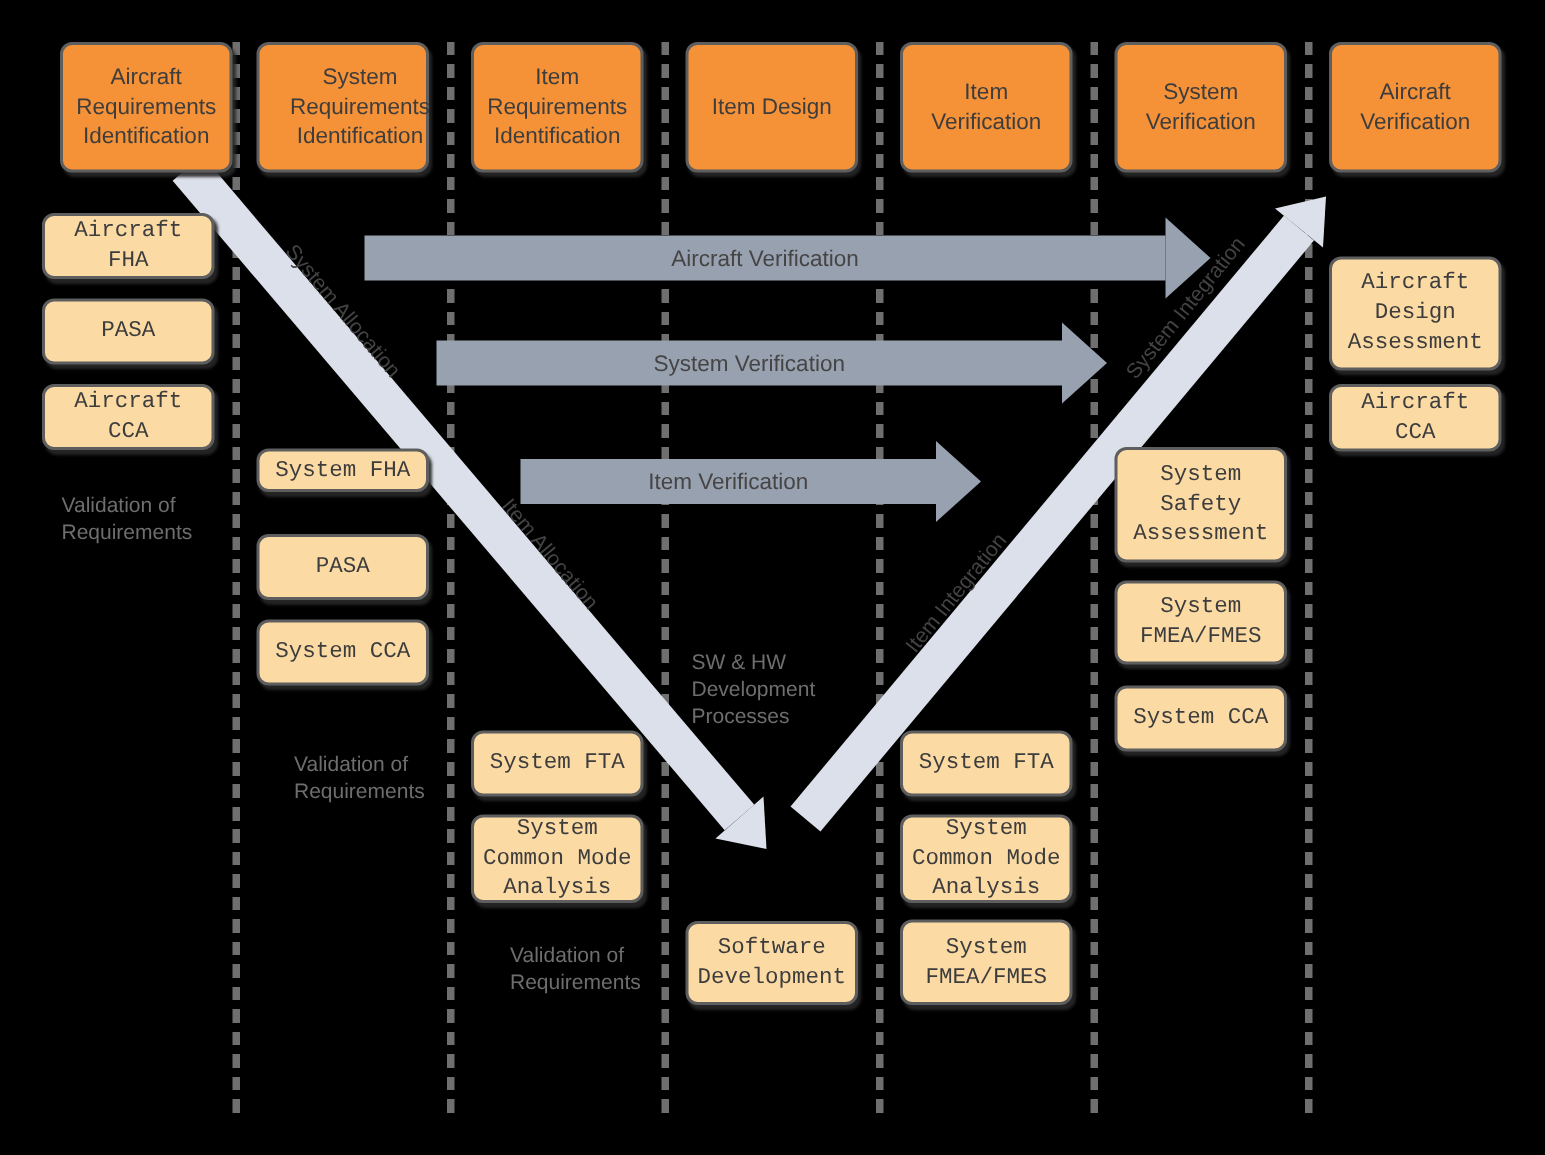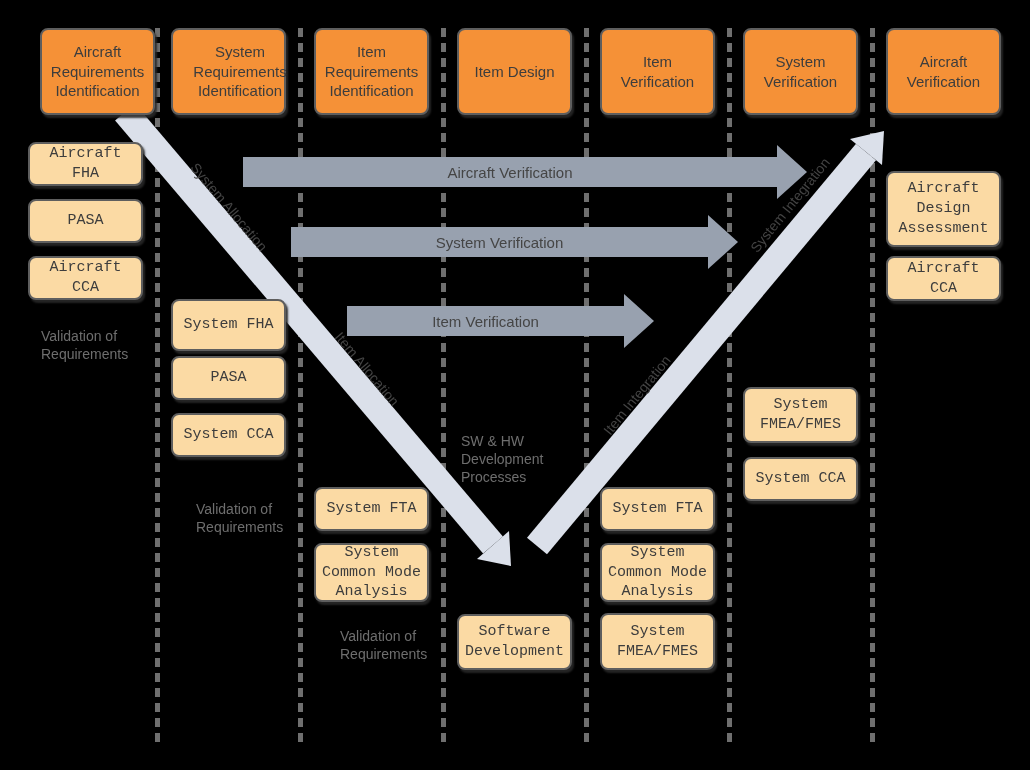--- a/index.html
+++ b/index.html
@@ -83,33 +83,34 @@
   <div class="box header" style="left:314px;top:28px;width:115px;height:87px;">Item Requirements Identification</div>
   <div class="box header" style="left:457px;top:28px;width:115px;height:87px;">Item Design</div>
   <div class="box header" style="left:600px;top:28px;width:115px;height:87px;">Item Verification</div>
   <div class="box header" style="left:743px;top:28px;width:115px;height:87px;">System Verification</div>
   <div class="box header" style="left:886px;top:28px;width:115px;height:87px;">Aircraft Verification</div>
 
   <div class="box process" style="left:28px;top:142px;width:115px;height:44px;">Aircraft FHA</div>
   <div class="box process" style="left:28px;top:199px;width:115px;height:44px;">PASA</div>
   <div class="box process" style="left:28px;top:256px;width:115px;height:44px;">Aircraft CCA</div>
 
-  <div class="box process" style="left:171px;top:299px;width:115px;height:52px;">System FHA</div>
+  <div class="box process" style="left:171px;top:299px;width:115px;height:29px;">System FHA</div>
   <div class="box process" style="left:171px;top:356px;width:115px;height:44px;">PASA</div>
   <div class="box process" style="left:171px;top:413px;width:115px;height:44px;">System CCA</div>
 
   <div class="box process" style="left:314px;top:487px;width:115px;height:44px;">System FTA</div>
   <div class="box process" style="left:314px;top:543px;width:115px;height:59px;">System Common Mode Analysis</div>
 
   <div class="box process" style="left:457px;top:614px;width:115px;height:56px;">Software Development</div>
 
   <div class="box process" style="left:600px;top:487px;width:115px;height:44px;">System FTA</div>
   <div class="box process" style="left:600px;top:543px;width:115px;height:59px;">System Common Mode Analysis</div>
   <div class="box process" style="left:600px;top:613px;width:115px;height:57px;">System FMEA/FMES</div>
 
+  <div class="box process" style="left:743px;top:298px;width:115px;height:77px;">System Safety Assessment</div>
   <div class="box process" style="left:743px;top:387px;width:115px;height:56px;">System FMEA/FMES</div>
   <div class="box process" style="left:743px;top:457px;width:115px;height:44px;">System CCA</div>
 
   <div class="box process" style="left:886px;top:171px;width:115px;height:76px;">Aircraft Design Assessment</div>
   <div class="box process" style="left:886px;top:256px;width:115px;height:45px;">Aircraft CCA</div>
 
   <div class="note" style="left:41px;top:327px;">Validation of Requirements</div>
   <div class="note" style="left:196px;top:500px;">Validation of Requirements</div>
   <div class="note" style="left:340px;top:627px;">Validation of Requirements</div>
   <div class="note center-note" style="left:461px;top:432px;">SW &amp; HW Development Processes</div>

